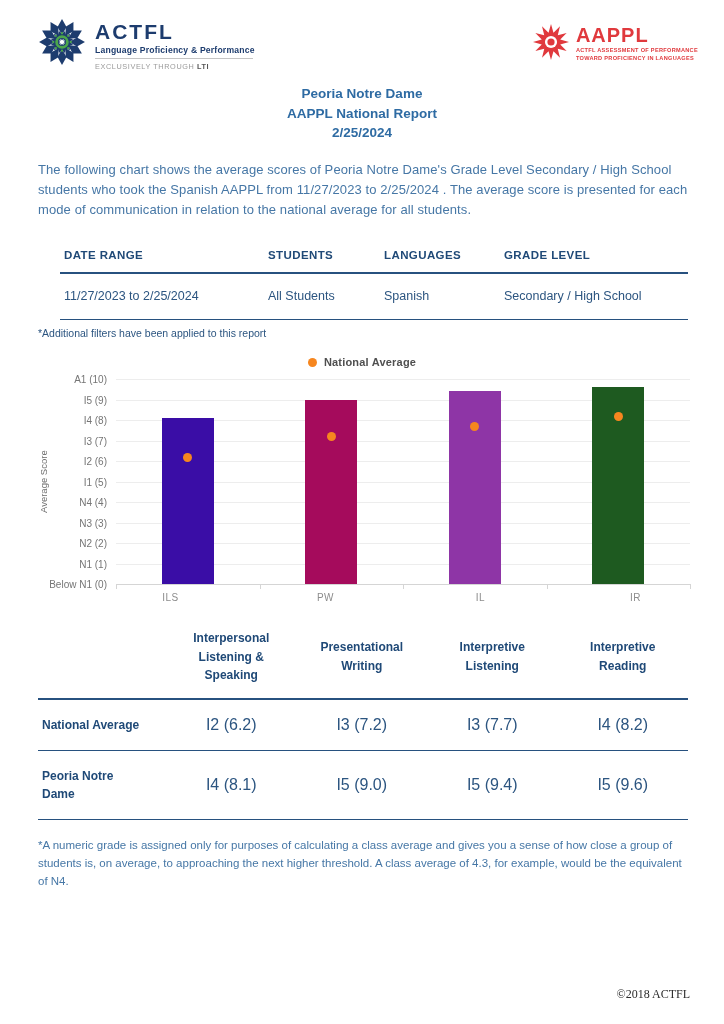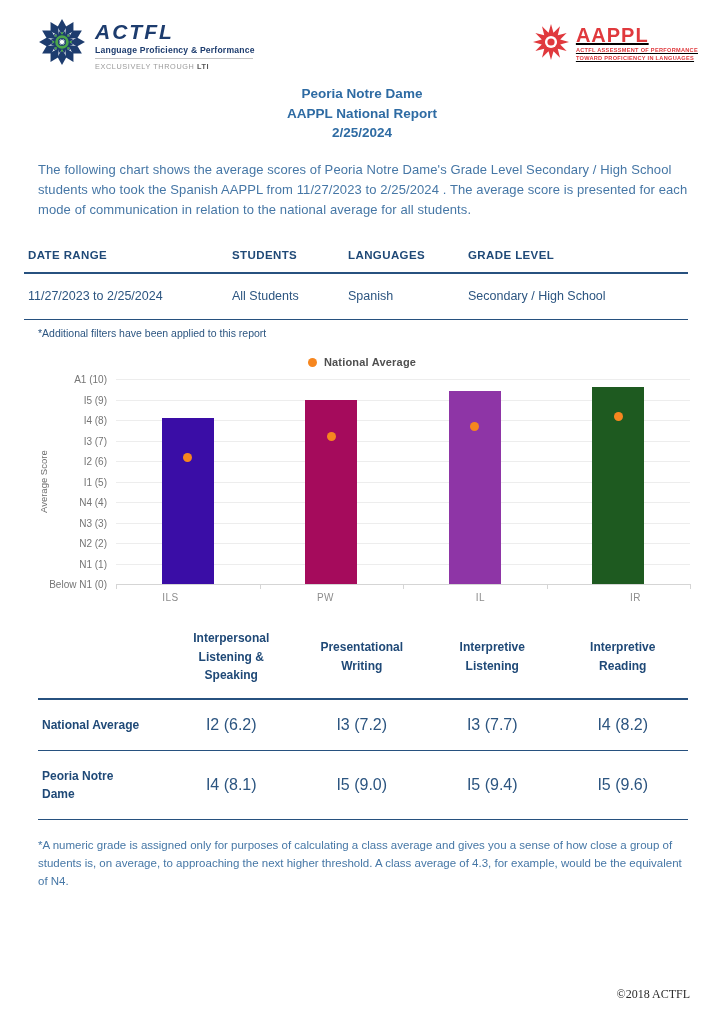--- a/index.html
+++ b/index.html
@@ -4,39 +4,39 @@
 <style>
   * { margin:0; padding:0; box-sizing:border-box; }
   html,body { background:#fff; }
   body { font-family:"Liberation Sans", sans-serif; }
   .page { position:relative; width:724px; height:1024px; margin:0 auto; background:#fff; overflow:hidden; }
 
   
   .header { display:flex; justify-content:space-between; align-items:flex-start; padding:18px 26px 0 38px; }
   .actfl-logo { display:flex; gap:9px; align-items:flex-start; }
   .actfl-text { display:flex; flex-direction:column; padding-top:3px; }
-  .actfl-name { font-size:21px; font-weight:bold; color:#1D3C6E; letter-spacing:2px; line-height:1;font-style:italic; }
+  .actfl-name { font-size:21px; font-weight:bold; color:#1D3C6E; letter-spacing:2px; line-height:1; }
   .actfl-tagline { font-size:8.6px; font-weight:bold; color:#1D3C6E; margin-top:3px; letter-spacing:.2px; }
   .actfl-divider { height:1px; background:#C4C4C4; margin:3px 0 3px 0; width:158px; }
   .actfl-sub { font-size:7.3px; color:#9A9A9A; letter-spacing:.6px; }
   .actfl-sub b { color:#555; }
-  .aappl-logo { display:flex; gap:7px; align-items:center; margin-top:6px;text-decoration:underline; }
+  .aappl-logo { display:flex; gap:7px; align-items:center; margin-top:6px; }
   .aappl-text { display:flex; flex-direction:column; }
   .aappl-name { font-size:20px; font-weight:bold; color:#E0393D; letter-spacing:1px; line-height:1; }
   .aappl-sub { font-size:5.6px; color:#E0393D; letter-spacing:.3px; line-height:1.35; margin-top:2px; font-weight:bold; }
 
   
   .title-block { text-align:center; margin-top:13px; }
   .title-block div { font-size:13.5px; font-weight:bold; color:#2E6BA3; line-height:1.45; }
 
   
   .intro { margin:17px 36px 0 38px; font-size:13px; color:#4677A6; line-height:1.55; letter-spacing:.1px; }
 
   
-  .filters { margin:21px 36px 0 24px; }
+  .filters { margin:21px 36px 0 60px; }
   .filters-grid { display:grid; grid-template-columns:204px 116px 120px 1fr; }
   .filters-head { font-size:11.5px; font-weight:bold; color:#1F4977; letter-spacing:.4px; padding:8px 4px 11px 4px; }
   .filters-rule-strong { height:2px; background:#27517F; }
   .filters-val { font-size:12.5px; color:#2C5580; padding:15px 4px 16px 4px; }
   .filters-rule { height:1px; background:#27517F; }
   .filters-note { margin:7px 36px 0 38px; font-size:10.5px; color:#2C5580; }
 
   
   .chart { margin-top:17px; }
   .legend { display:flex; justify-content:center; align-items:center; gap:7px; }

